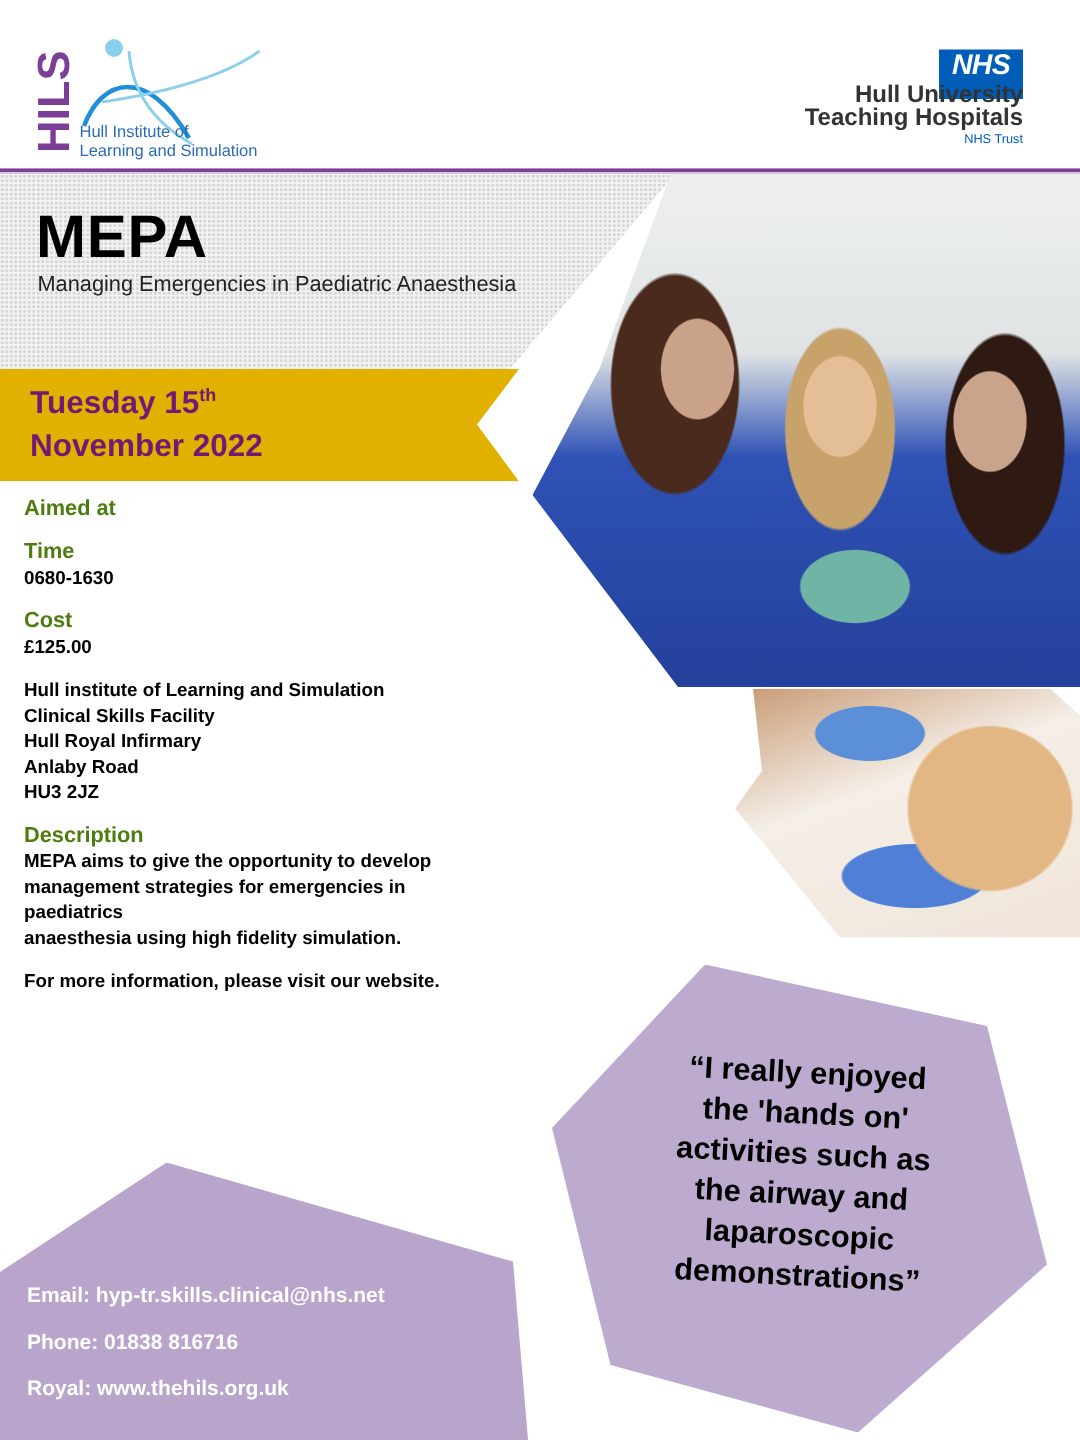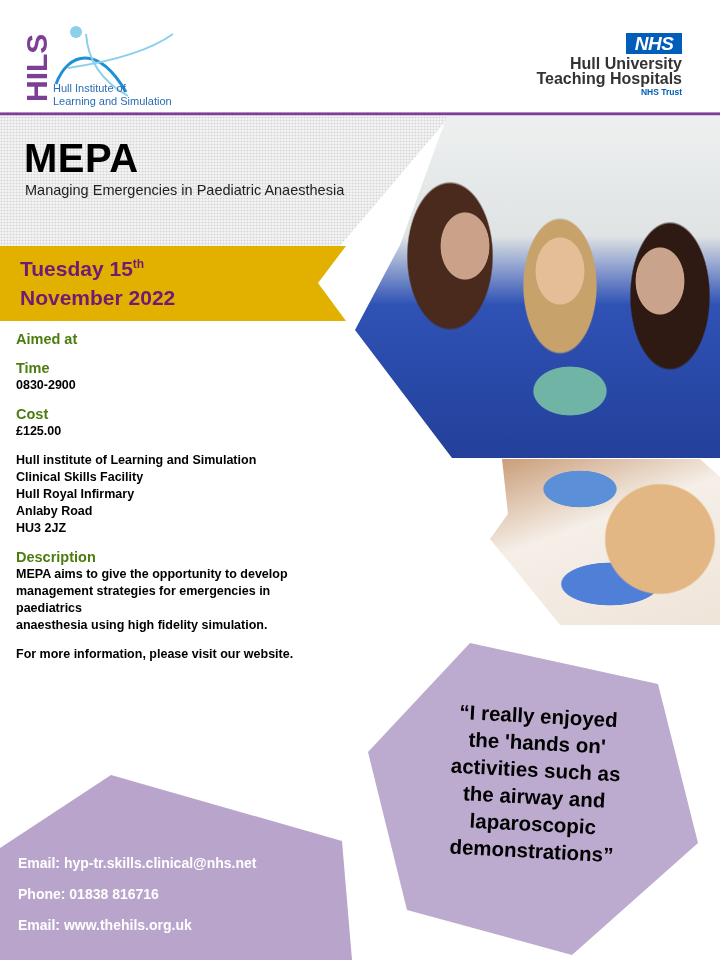--- a/index.html
+++ b/index.html
@@ -5,23 +5,23 @@
   html, body { margin: 0; padding: 0; }
   body { width: 720px; height: 960px; position: relative; overflow: hidden; background: #ffffff; font-family: "Liberation Sans", sans-serif; }
   .abs { position: absolute; }
 
   
   .header { left: 0; top: 0; width: 720px; height: 112px; background: #fff; }
   .hils-letters { left: 22px; top: 28px; width: 30px; height: 74px; }
   .hils-letters span { position: absolute; left: 0; top: 0; transform-origin: left top; transform: rotate(-90deg) translate(-74px, 0); display: block; width: 74px; font-weight: bold; font-size: 30px; color: #7b3f98; letter-spacing: 0px; line-height: 30px; }
   .hils-swoosh { left: 48px; top: 22px; width: 130px; height: 80px; }
   .hils-text { left: 53px; top: 82px; font-size: 11px; line-height: 13px; color: #2b6cb5; }
-  .nhs-logo { right: 38px; top: 33px; width: 56px; height: 21px; background: #005eb8; color: #fff; font-weight: bold; font-style: italic; font-size: 19px; line-height: 21px; text-align: center; letter-spacing: -0.5px; }
+  .nhs-logo { right: 38px; top: 33px; width: 56px; height: 33px; background: #005eb8; color: #fff; font-weight: bold; font-style: italic; font-size: 19px; line-height: 21px; text-align: center; letter-spacing: -0.5px; }
   .trust-name { right: 38px; top: 56px; text-align: right; font-weight: bold; font-size: 16px; line-height: 15px; color: #333; }
-  .trust-sub { right: 38px; top: 87px; text-align: left; font-weight: bold; font-size: 8.5px; color: #005eb8; }
+  .trust-sub { right: 38px; top: 87px; text-align: left; font-weight: normal; font-size: 8.5px; color: #005eb8; }
   .divider { left: 0; top: 112px; width: 720px; height: 4px; background: linear-gradient(#b38bc9 0 1px, #7b3f98 1px 3px, #d6c3e0 3px 4px); }
 
   
   .dots { left: 0; top: 116px; width: 450px; height: 130px;
     background-color: #f2f2f2;
     background-image: radial-gradient(circle, #d3d3d3 0.8px, transparent 1.1px);
     background-size: 3px 3px;
     clip-path: polygon(0 0, 450px 0, 340px 130px, 0 130px); }
 
   .title { left: 24px; top: 136px; font-weight: bold; font-size: 40px; line-height: 44px; color: #000; letter-spacing: 0.5px; }
@@ -110,21 +110,21 @@
   <div><span>Tuesday 15</span><sup>th</sup></div>
   <div>November 2022</div>
 </div>
 
 <div class="abs details">
   <div class="sec">
     <div class="sec-h">Aimed at</div>
   </div>
   <div class="sec">
     <div class="sec-h">Time</div>
-    <div class="sec-b">0830-2900</div>
+    <div class="sec-b">0680-1630</div>
   </div>
   <div class="sec">
     <div class="sec-h">Cost</div>
     <div class="sec-b">£125.00</div>
   </div>
   <div class="sec">
     <div class="sec-b">Hull institute of Learning and Simulation
 Clinical Skills Facility
 Hull Royal Infirmary
 Anlaby  Road
@@ -137,21 +137,21 @@
 paediatrics
 anaesthesia using high fidelity simulation.</div>
     <div class="more">For more information,  please visit our website.</div>
   </div>
 </div>
 
 <div class="abs contact-shape"></div>
 <div class="abs contact">
   <div>Email: hyp-tr.skills.clinical@nhs.net</div>
   <div>Phone: 01838 816716</div>
-  <div>Email: www.thehils.org.uk</div>
+  <div>Royal: www.thehils.org.uk</div>
 </div>
 
 <div class="abs quote-shape"></div>
 <div class="abs quote">“I really enjoyed
 the 'hands on'
 activities such as
 the airway and
 laparoscopic
 demonstrations”</div>
 

